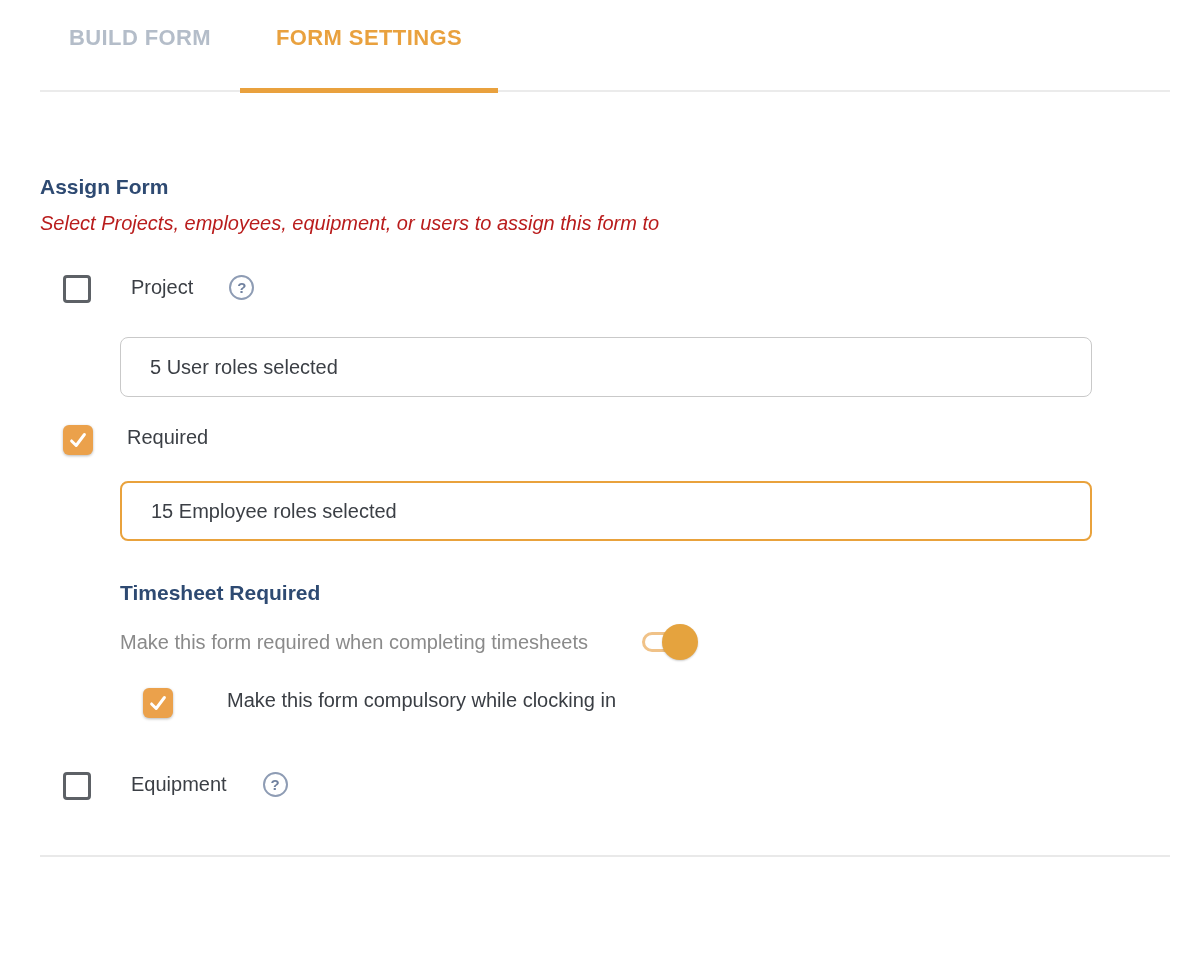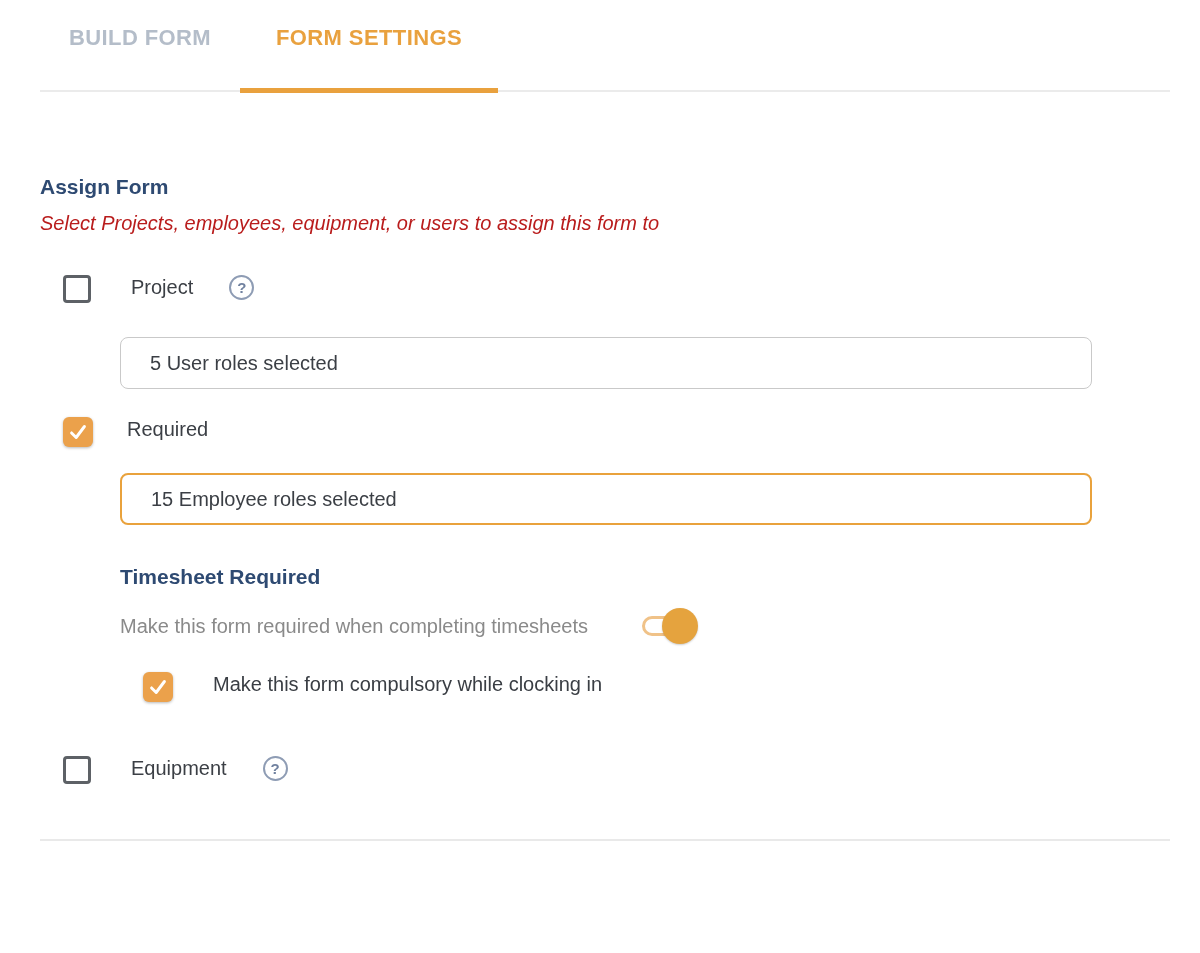--- a/index.html
+++ b/index.html
@@ -116,21 +116,21 @@
     align-items: center;
     justify-content: center;
     cursor: pointer;
     flex: 0 0 25px;
   }
 
   
   .select-box {
     margin-left: 80px;
     width: 972px;
-    height: 52px;
+    height: 60px;
     border: 1px solid #c9c9c9;
     border-radius: 8px;
     background: #ffffff;
     display: flex;
     align-items: center;
     padding-left: 29px;
     cursor: pointer;
   }
   .select-box span { font-size: 20px; color: #3b3f45; }
   .select-users { margin-top: 34px; }
@@ -177,21 +177,21 @@
   .switch .knob {
     position: absolute;
     right: 0; top: 0;
     width: 36px; height: 36px;
     border-radius: 50%;
     background: #e5a33e;
     box-shadow: 0 1px 2px rgba(0,0,0,0.2);
   }
 
   .row-compulsory { margin-top: 28px; padding-left: 23px; }
-  .row-compulsory .check-label { color: #3a3e44; }
+  .row-compulsory .check-label { color: #3a3e44; margin-left: 14px; }
 
   
   .bottom-divider {
     margin-top: 55px;
     height: 2px;
     background: #e9e9e9;
   }
 </style>
 </head>
 <body>

